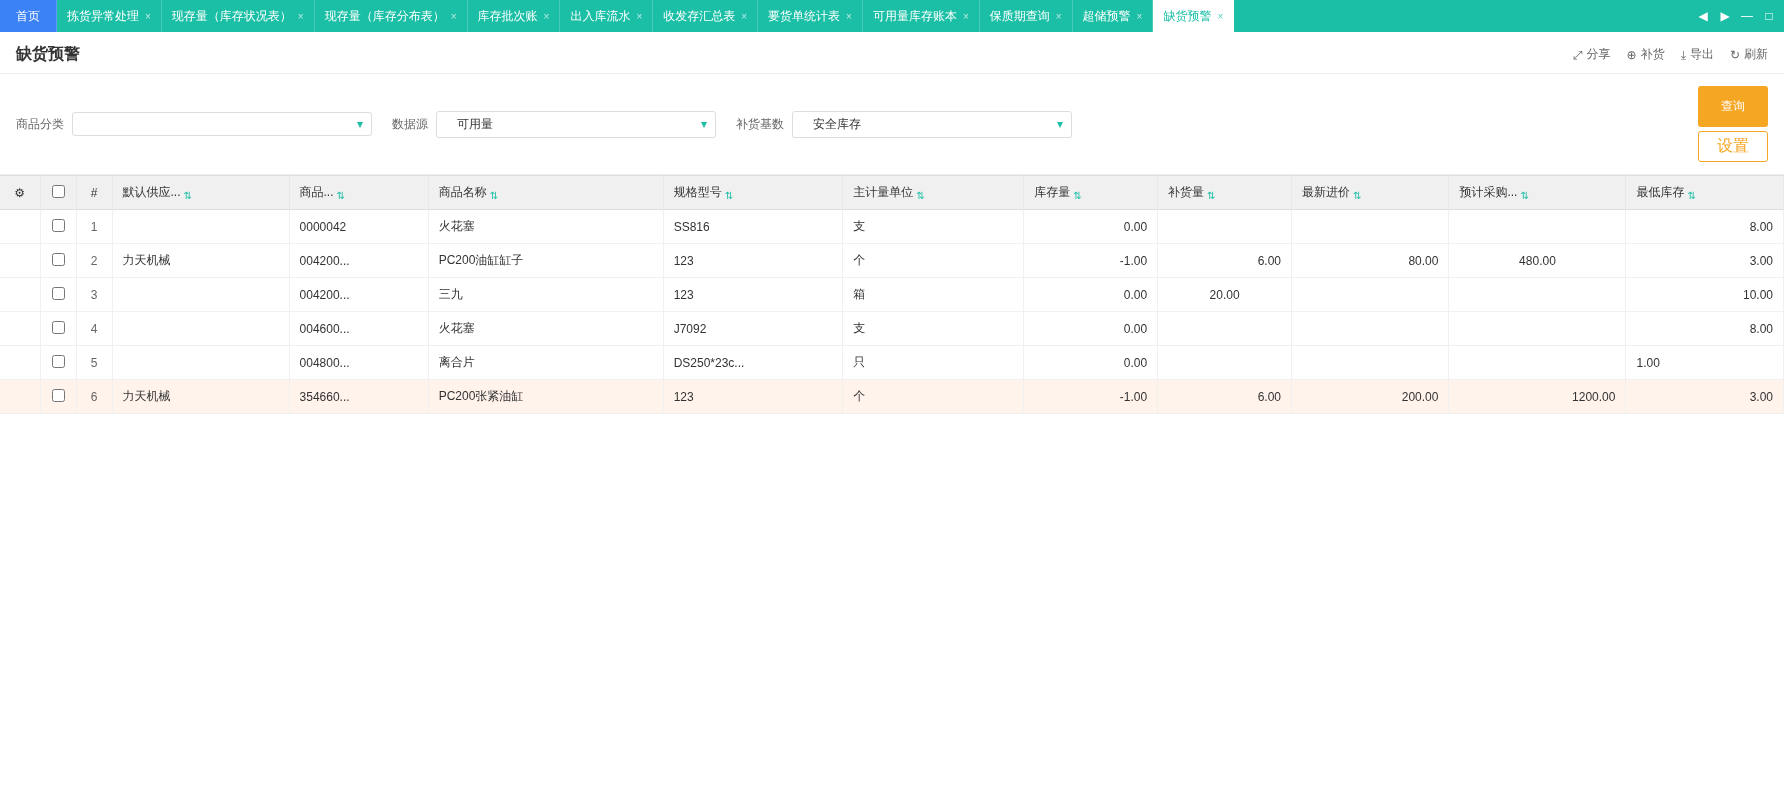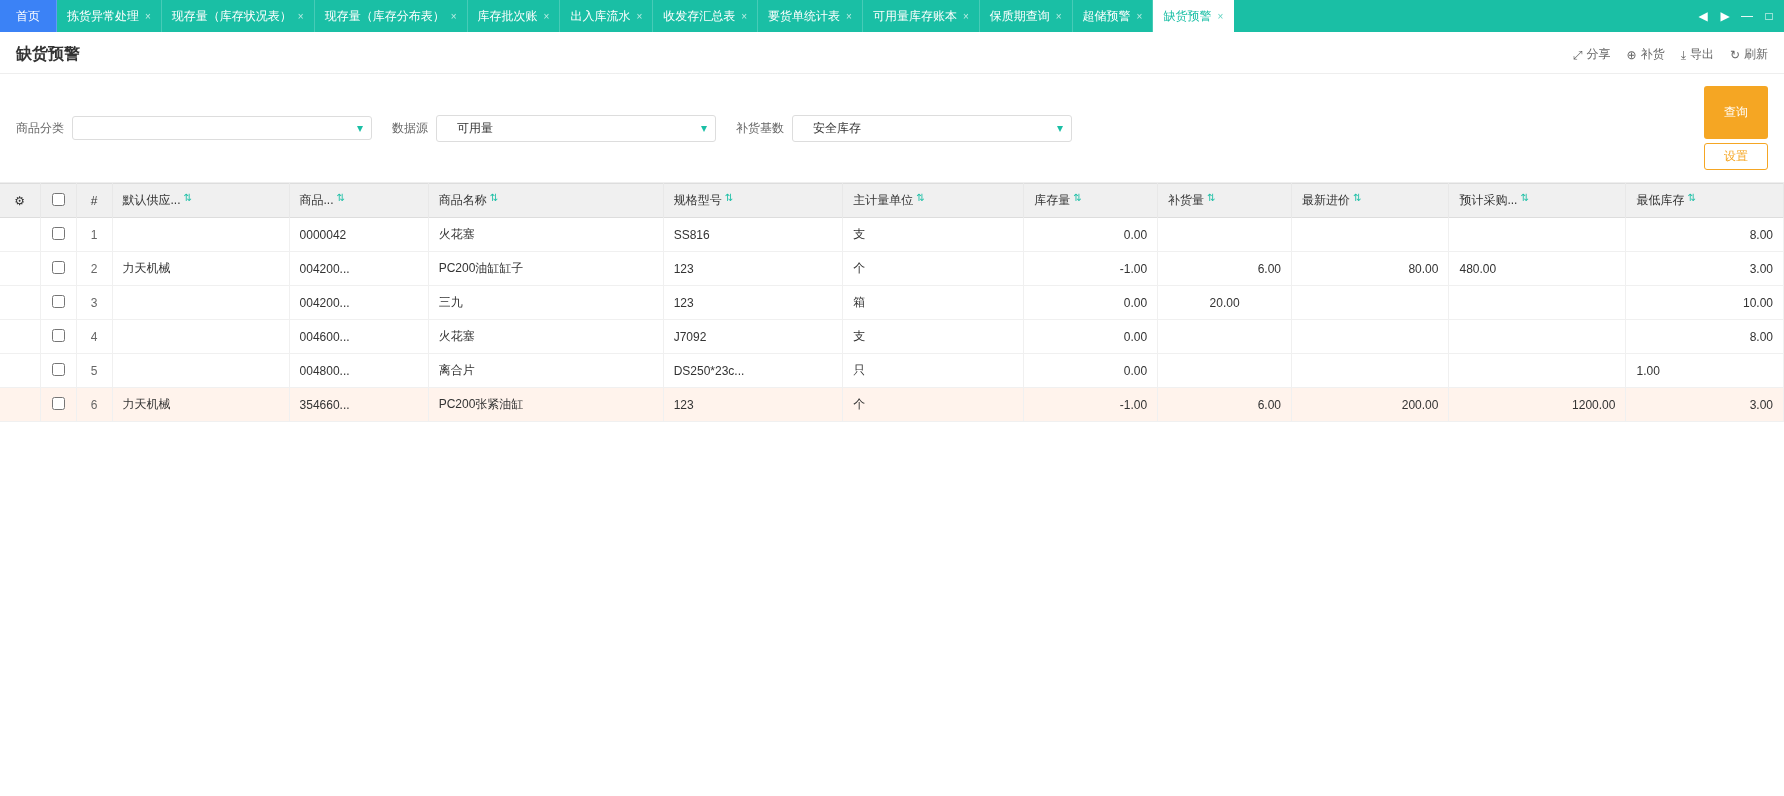--- a/index.html
+++ b/index.html
@@ -132,32 +132,32 @@
       margin-left: auto;
       display: flex;
       flex-direction: column;
       gap: 4px;
     }
     .btn-query {
       background: #f5a623;
       color: #fff;
       border: none;
       border-radius: 3px;
-      padding: 18px 20px;
+      padding: 12px 20px;
       cursor: pointer;
       font-size: 12px;
     }
     .btn-settings {
       background: #fff;
       color: #f5a623;
       border: 1px solid #f5a623;
       border-radius: 3px;
       padding: 4px 18px;
       cursor: pointer;
-      font-size: 12px;
+      font-size: 16px;
     }
 
     
     .table-container {
       padding: 0 0;
       overflow-x: auto;
     }
     table {
       width: 100%;
       border-collapse: collapse;
@@ -175,21 +175,21 @@
       color: #333;
       border-right: 1px solid #e8e8e8;
       white-space: nowrap;
     }
     thead th:first-child {
       width: 40px;
       text-align: center;
     }
     .th-sort {
       display: flex;
-      align-items: flex-start;
+      align-items: flex-end;
       gap: 3px;
     }
     .sort-icon {
       color: #1abfa5;
       font-size: 10px;
     }
     tbody tr {
       border-bottom: 1px solid #f0f0f0;
     }
     tbody tr.highlighted {
@@ -421,21 +421,21 @@
     </td>
     <td class="num-col">2</td>
     <td>力天机械</td>
     <td>004200...</td>
     <td>PC200油缸缸子</td>
     <td>123</td>
     <td>个</td>
     <td style="text-align:right;">-1.00</td>
     <td style="text-align:right;">6.00</td>
     <td style="text-align:right;">80.00</td>
-    <td style="text-align:left;">480.00</td>
+    <td style="text-align:center;">480.00</td>
     <td style="text-align:right;">3.00</td>
   </tr>
           <tr>
     <td></td>
     <td style="text-align:center;">
       <input type="checkbox" style="">
     </td>
     <td class="num-col">3</td>
     <td></td>
     <td>004200...</td>

